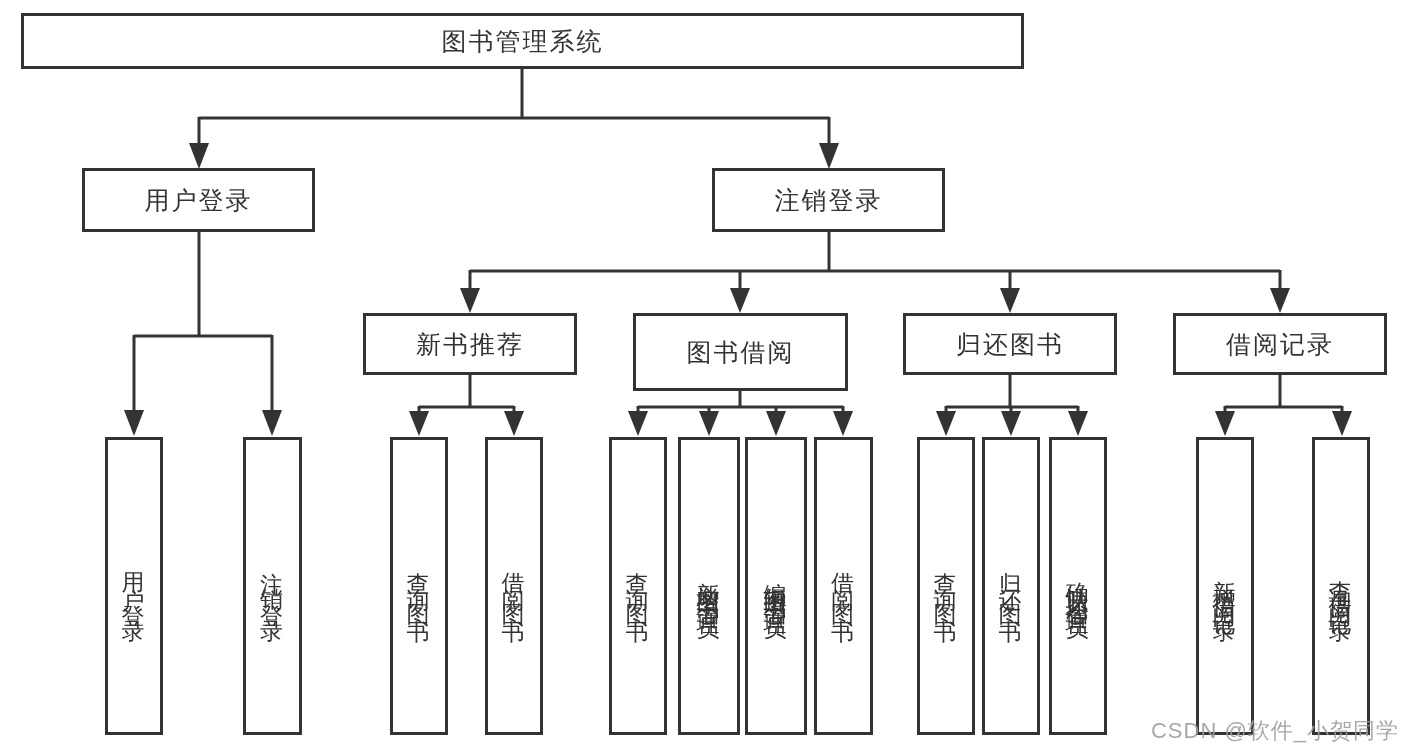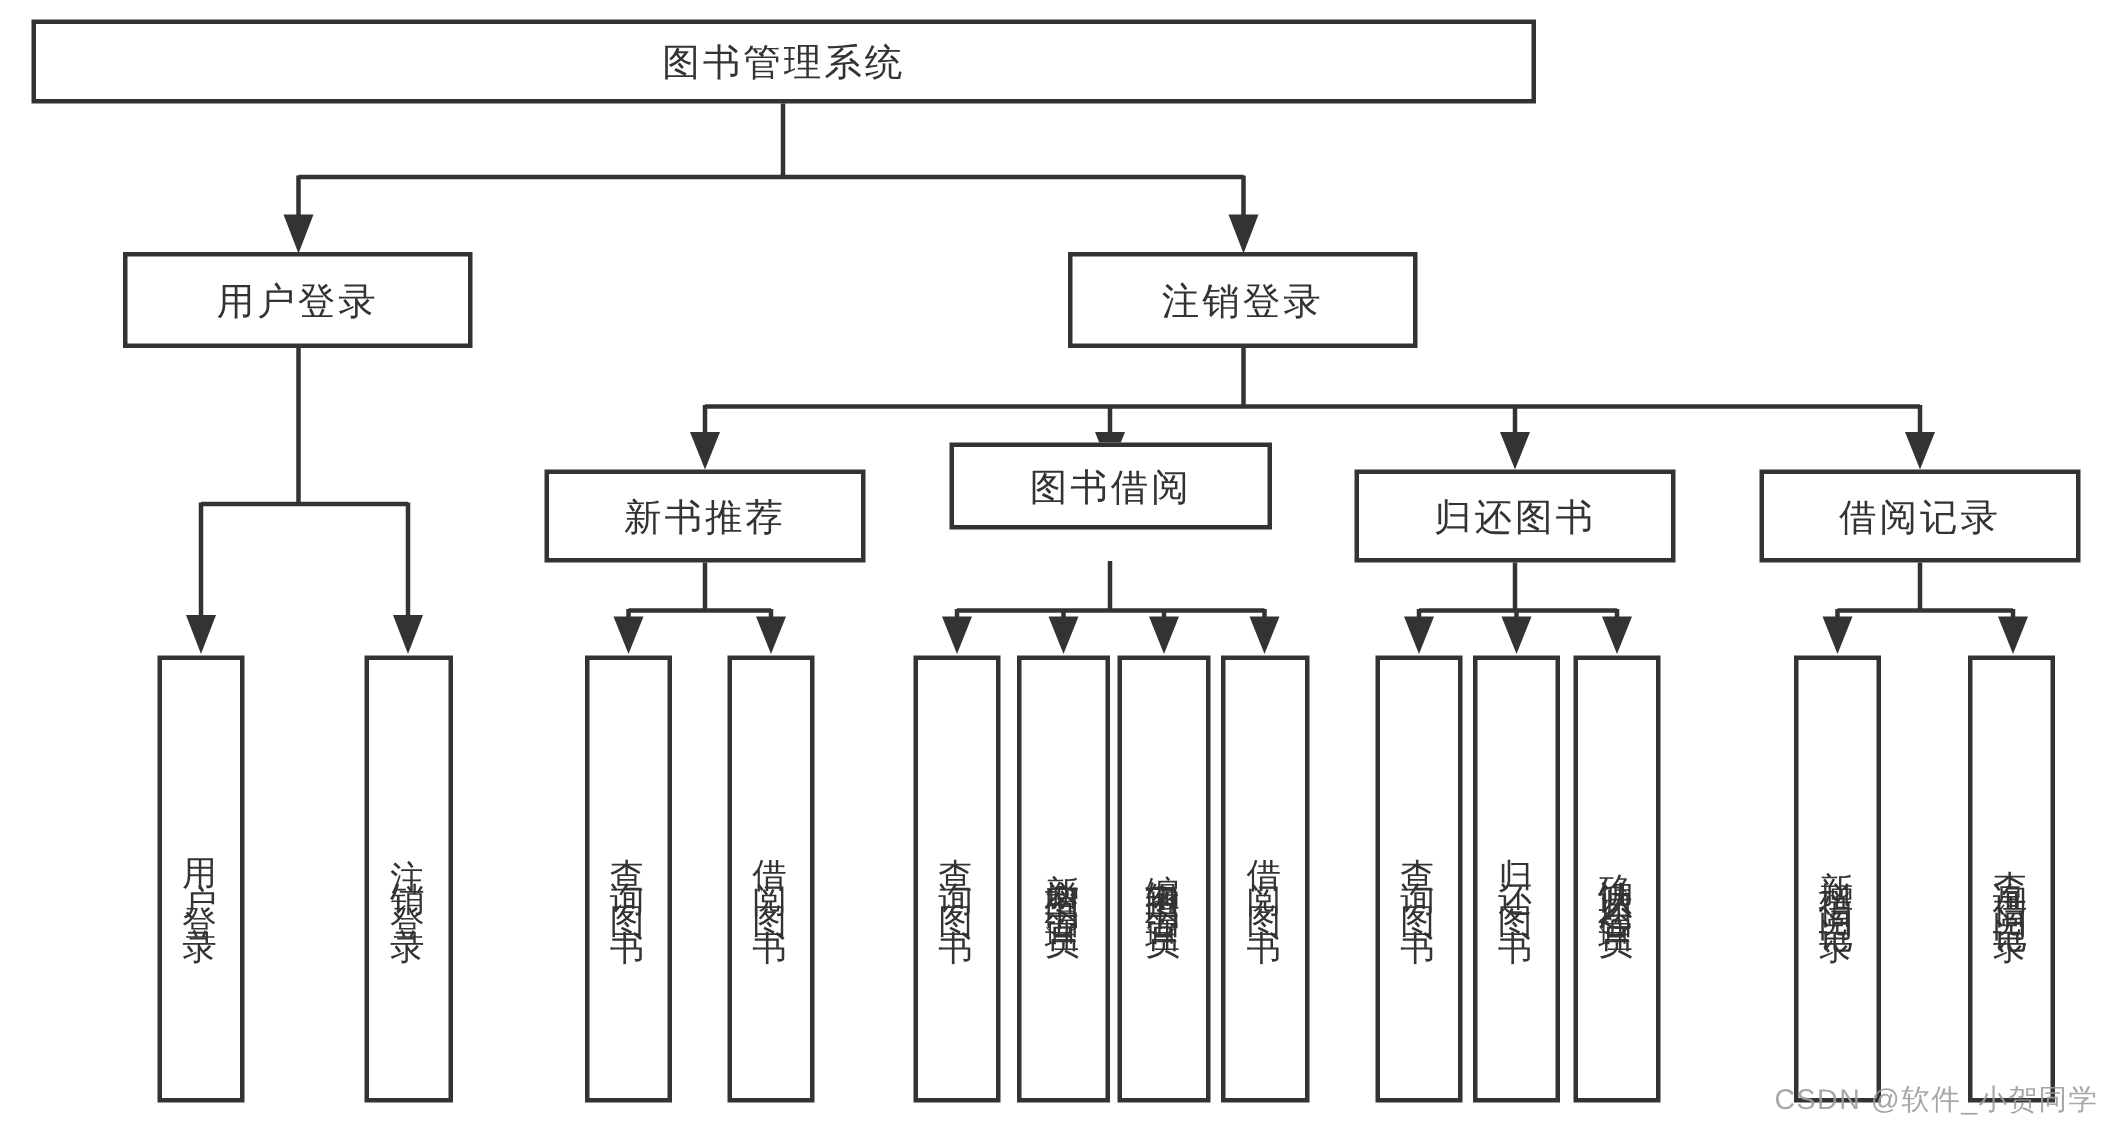--- a/index.html
+++ b/index.html
@@ -35,21 +35,21 @@
     text-orientation: mixed;
     white-space: nowrap;
   }
   .sp4 { letter-spacing: 16px; }
   .sp6 { letter-spacing: 8px; }
   .sp9 { letter-spacing: 5px; }
   .watermark {
     position: absolute;
     right: 6px;
     bottom: 1px;
-    font-size: 19px;
+    font-size: 22px;
     color: #9e9e9e;
     letter-spacing: 1px;
     opacity: 0.9;
     z-index: 5;
     margin-top: 43px;
   }
 </style>
 </head>
 <body>
 
@@ -131,21 +131,21 @@
   <div class="node" style="left:82px;top:168px;width:233px;height:64px;">
     <span>用户登录</span>
   </div>
   <div class="node" style="left:712px;top:168px;width:233px;height:64px;">
     <span>注销登录</span>
   </div>
 
   <div class="node" style="left:363px;top:313px;width:214px;height:62px;justify-content:center;">
     <span>新书推荐</span>
   </div>
-  <div class="node" style="left:633px;top:295px;width:215px;height:58px;">
+  <div class="node" style="left:633px;top:313px;width:215px;height:78px;">
     <span>图书借阅</span>
   </div>
   <div class="node" style="left:903px;top:313px;width:214px;height:62px;">
     <span>归还图书</span>
   </div>
   <div class="node" style="left:1173px;top:313px;width:214px;height:62px;">
     <span>借阅记录</span>
   </div>
 
   <div class="node leaf" style="left:105px;top:437px;width:58px;height:298px;">

